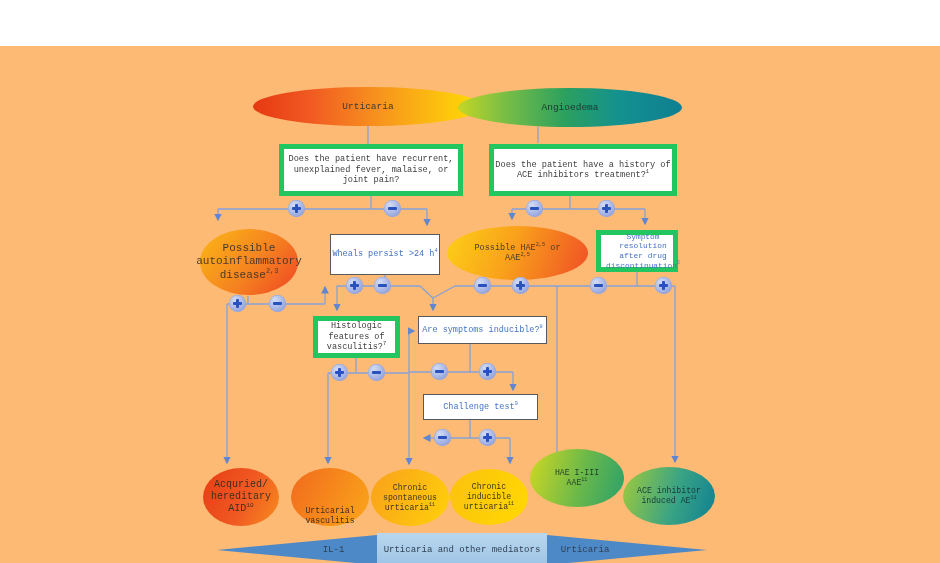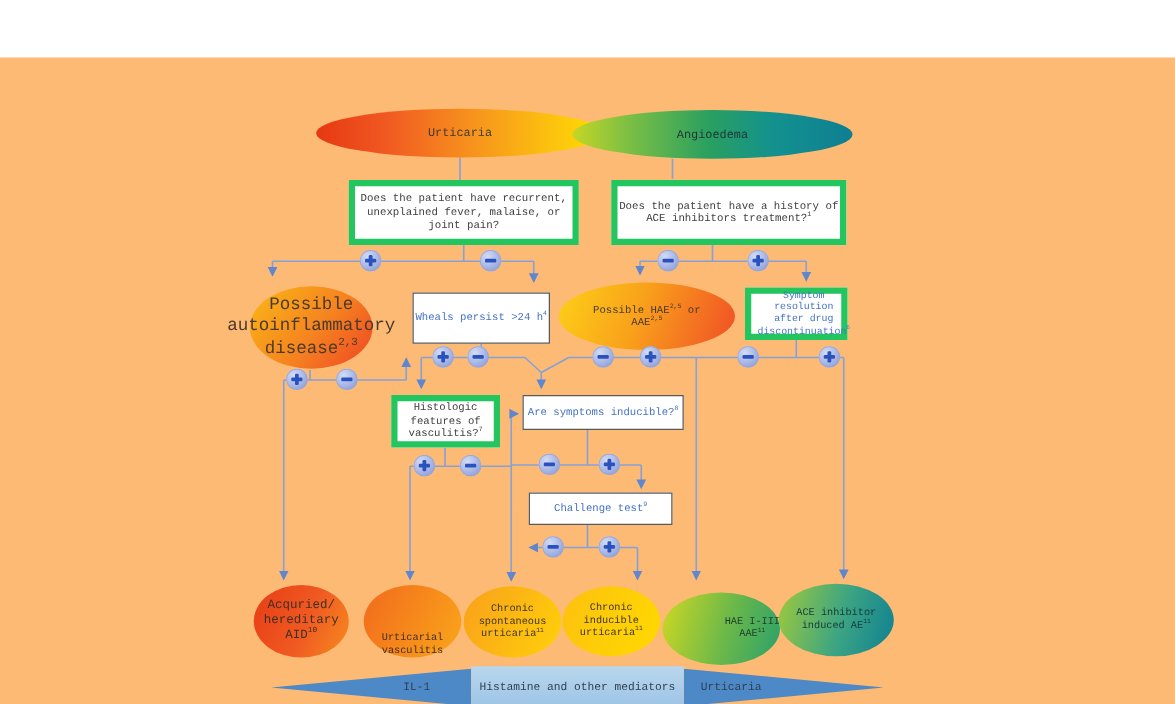--- a/index.html
+++ b/index.html
@@ -115,21 +115,21 @@
     <span style="font-size:9.5px;color:#1f3533;">Angioedema</span>
   </div>
 
   <div class="node box txt-dark" style="left:279px;top:98px;width:184px;height:52px;font-size:8.6px;">
     <span>Does the patient have recurrent,<br>unexplained fever, malaise, or<br>joint pain?</span>
   </div>
   <div class="node box txt-dark" style="left:489px;top:98px;width:188px;height:52px;font-size:8.6px;">
     <span>Does the patient have a history of<br>ACE inhibitors treatment?<sup>1</sup></span>
   </div>
 
-  <div class="node ellipse ell-autoinf" style="left:200px;top:183px;width:98px;height:66px;font-size:14px;color:#4b3a2a;">
+  <div class="node ellipse ell-autoinf" style="left:200px;top:183px;width:98px;height:66px;font-size:11px;color:#4b3a2a;">
     <span>Possible<br>autoinflammatory<br>disease<sup>2,3</sup></span>
   </div>
   <div class="node box dark txt-blue" style="left:330px;top:188px;width:110px;height:41px;font-size:8.5px;">
     <span>Wheals persist &gt;24 h<sup>4</sup></span>
   </div>
   <div class="node ellipse ell-hae" style="left:447px;top:180px;width:141px;height:54px;font-size:8.5px;color:#4b3a2a;">
     <span>Possible HAE<sup>2,5</sup> or<br>AAE<sup>2,5</sup></span>
   </div>
   <div class="node box txt-blue" style="left:596px;top:184px;width:82px;height:42px;font-size:7.9px;padding-left:12px;">
     <span>Symptom resolution<br>after drug<br>discontinuation<sup>6</sup></span>
@@ -150,21 +150,21 @@
   </div>
   <div class="node ellipse ell-vasc" style="left:291px;top:422px;width:78px;height:58px;font-size:8.2px;color:#402f22;">
     <span>Urticarial<br>vasculitis</span>
   </div>
   <div class="node ellipse ell-csu" style="left:371px;top:423px;width:78px;height:57px;font-size:8.2px;color:#403620;">
     <span>Chronic<br>spontaneous<br>urticaria<sup>11</sup></span>
   </div>
   <div class="node ellipse ell-cindu" style="left:450px;top:423px;width:78px;height:56px;font-size:8.2px;color:#403620;">
     <span>Chronic<br>inducible<br>urticaria<sup>11</sup></span>
   </div>
-  <div class="node ellipse ell-hae2" style="left:530px;top:428px;width:94px;height:58px;font-size:8.2px;color:#21402a;justify-content:flex-end;">
+  <div class="node ellipse ell-hae2" style="left:530px;top:403px;width:94px;height:58px;font-size:8.2px;color:#21402a;">
     <span>HAE I-III<br>AAE<sup>11</sup></span>
   </div>
   <div class="node ellipse ell-ace" style="left:623px;top:421px;width:92px;height:58px;font-size:8.2px;color:#143a3a;">
     <span>ACE inhibitor<br>induced AE<sup>11</sup></span>
   </div>
 
   <div class="pm plus" style="left:288px;top:154px;"></div>
   <div class="pm minus" style="left:384px;top:154px;"></div>
   <div class="pm minus" style="left:526px;top:154px;"></div>
   <div class="pm plus" style="left:598px;top:154px;"></div>
@@ -183,19 +183,19 @@
   <div class="pm minus" style="left:434px;top:383px;"></div>
   <div class="pm plus" style="left:479px;top:383px;"></div>
 
   <div class="tri tri-left" style="left:217px;top:489px;width:160px;height:30px;"></div>
   <div class="med-rect" style="left:377px;top:487px;width:170px;height:34px;"></div>
   <div class="tri tri-right" style="left:547px;top:489px;width:160px;height:30px;"></div>
   <div class="med-label" style="left:290px;top:489px;width:87px;height:30px;">
     <span>IL-1</span>
   </div>
   <div class="med-label" style="left:377px;top:487px;width:170px;height:34px;">
-    <span>Histamine and other mediators</span>
+    <span>Urticaria and other mediators</span>
   </div>
   <div class="med-label" style="left:535px;top:489px;width:100px;height:30px;">
     <span>Urticaria</span>
   </div>
 
 </div>
 
 </body></html>

